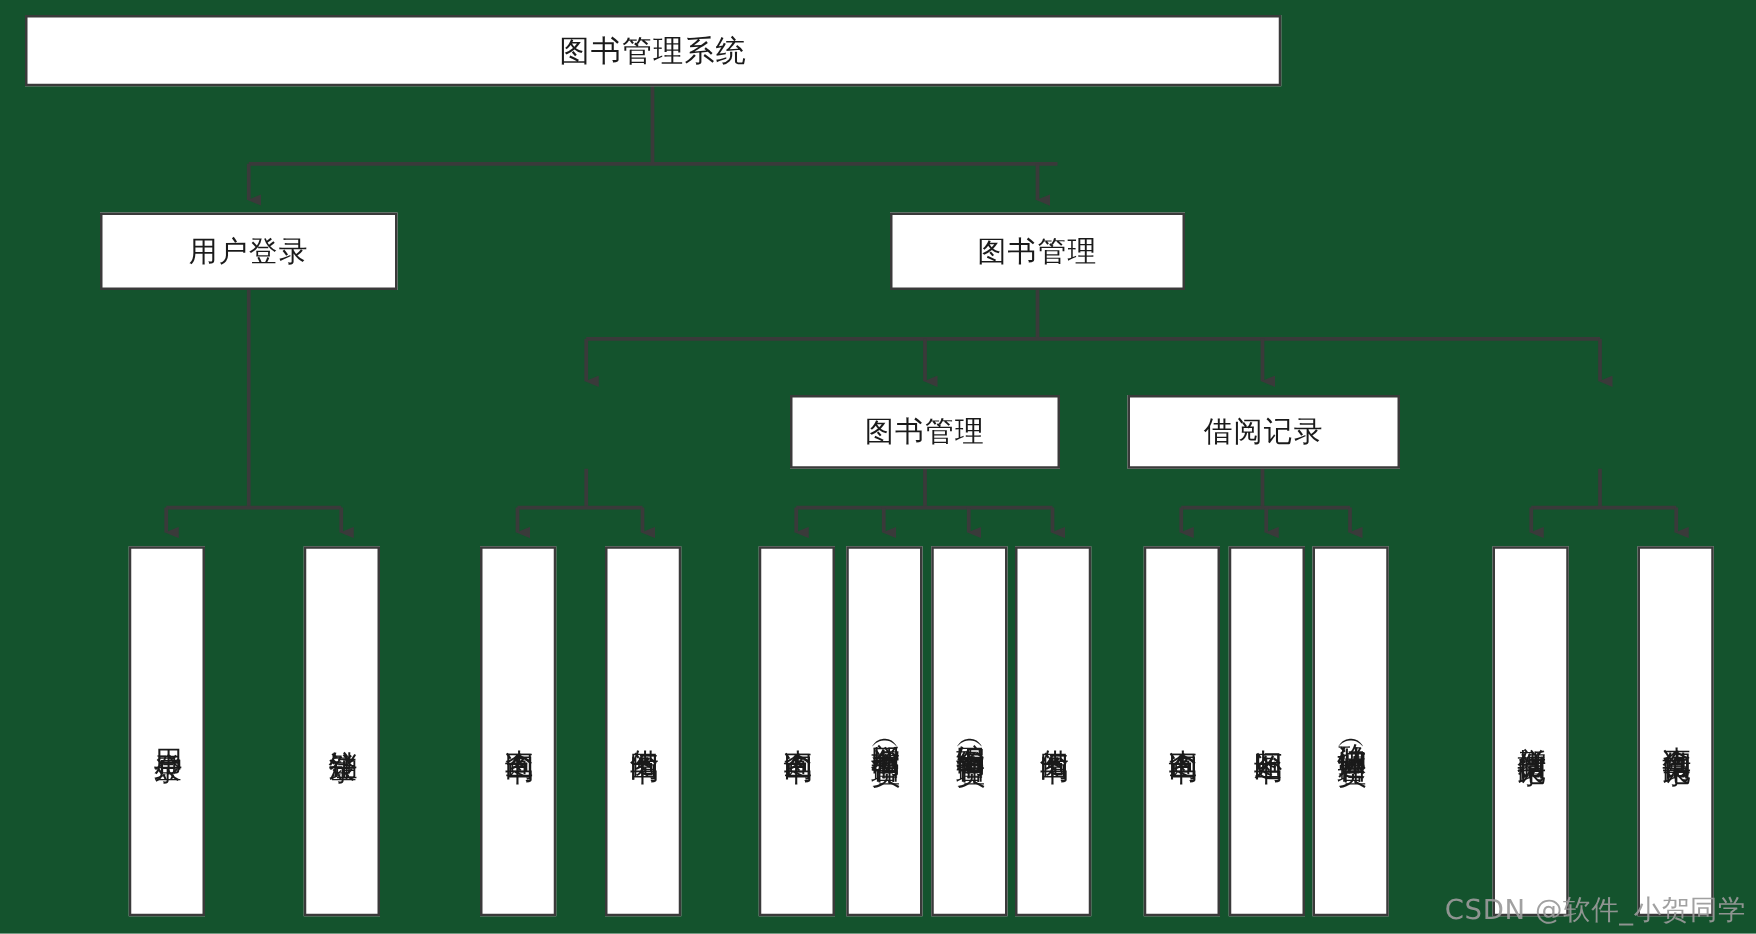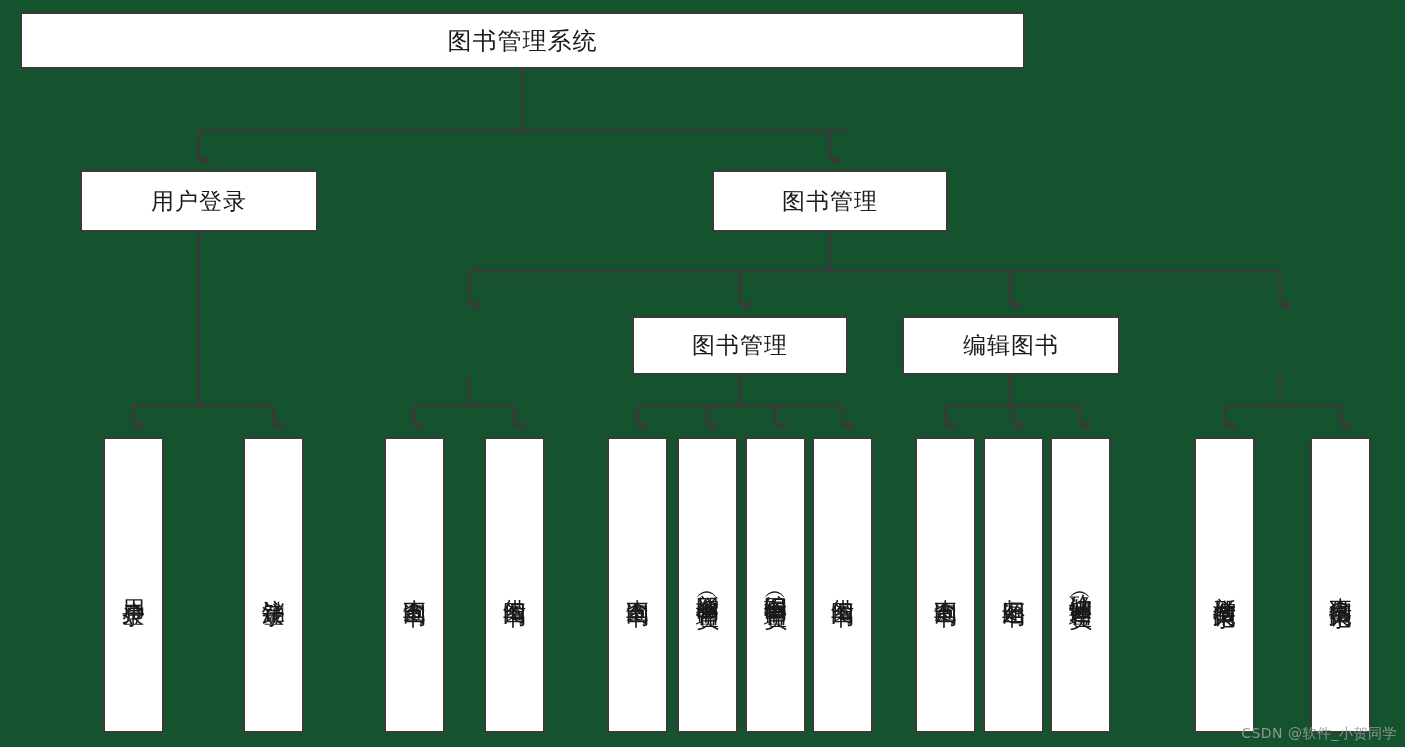--- a/index.html
+++ b/index.html
@@ -52,21 +52,21 @@
     writing-mode: vertical-rl;
     text-orientation: upright;
     display: block;
     text-align: center;
     white-space: nowrap;
   }
   .watermark {
     position: absolute;
     right: 8px;
     bottom: 4px;
-    font-size: 14px;
+    font-size: 22px;
     color: #9a9a9a;
     white-space: nowrap;
     opacity: 0.92;
     letter-spacing: 0.5px;
   }
 </style>
 </head>
 <body>
 
 <div id="canvas">
@@ -120,21 +120,21 @@
       <path d="M1341,406 L1341,426" marker-end="url(#arw)"></path>
     </g>
   </svg>
 
   <div class="node horiz root" style="left:20px; top:12px; width:1005px; height:57px;">图书管理系统</div>
 
   <div class="node horiz" style="left:80px; top:170px; width:238px; height:62px;">用户登录</div>
   <div class="node horiz" style="left:712px; top:170px; width:236px; height:62px;">图书管理</div>
 
   <div class="node horiz" style="left:632px; top:316px; width:216px; height:59px;">图书管理</div>
-  <div class="node horiz" style="left:902px; top:316px; width:218px; height:59px;">编辑图书</div>
+  <div class="node horiz" style="left:902px; top:316px; width:218px; height:59px;">借阅记录</div>
 
   <div class="node vert" style="left:103px; top:437px; width:61px; height:296px;">
     <span class="vtext">用户登录</span>
   </div>
   <div class="node vert" style="left:243px; top:437px; width:61px; height:296px;">
     <span class="vtext">注销登录</span>
   </div>
 
   <div class="node vert" style="left:384px; top:437px; width:61px; height:296px;">
     <span class="vtext">查询图书</span>

